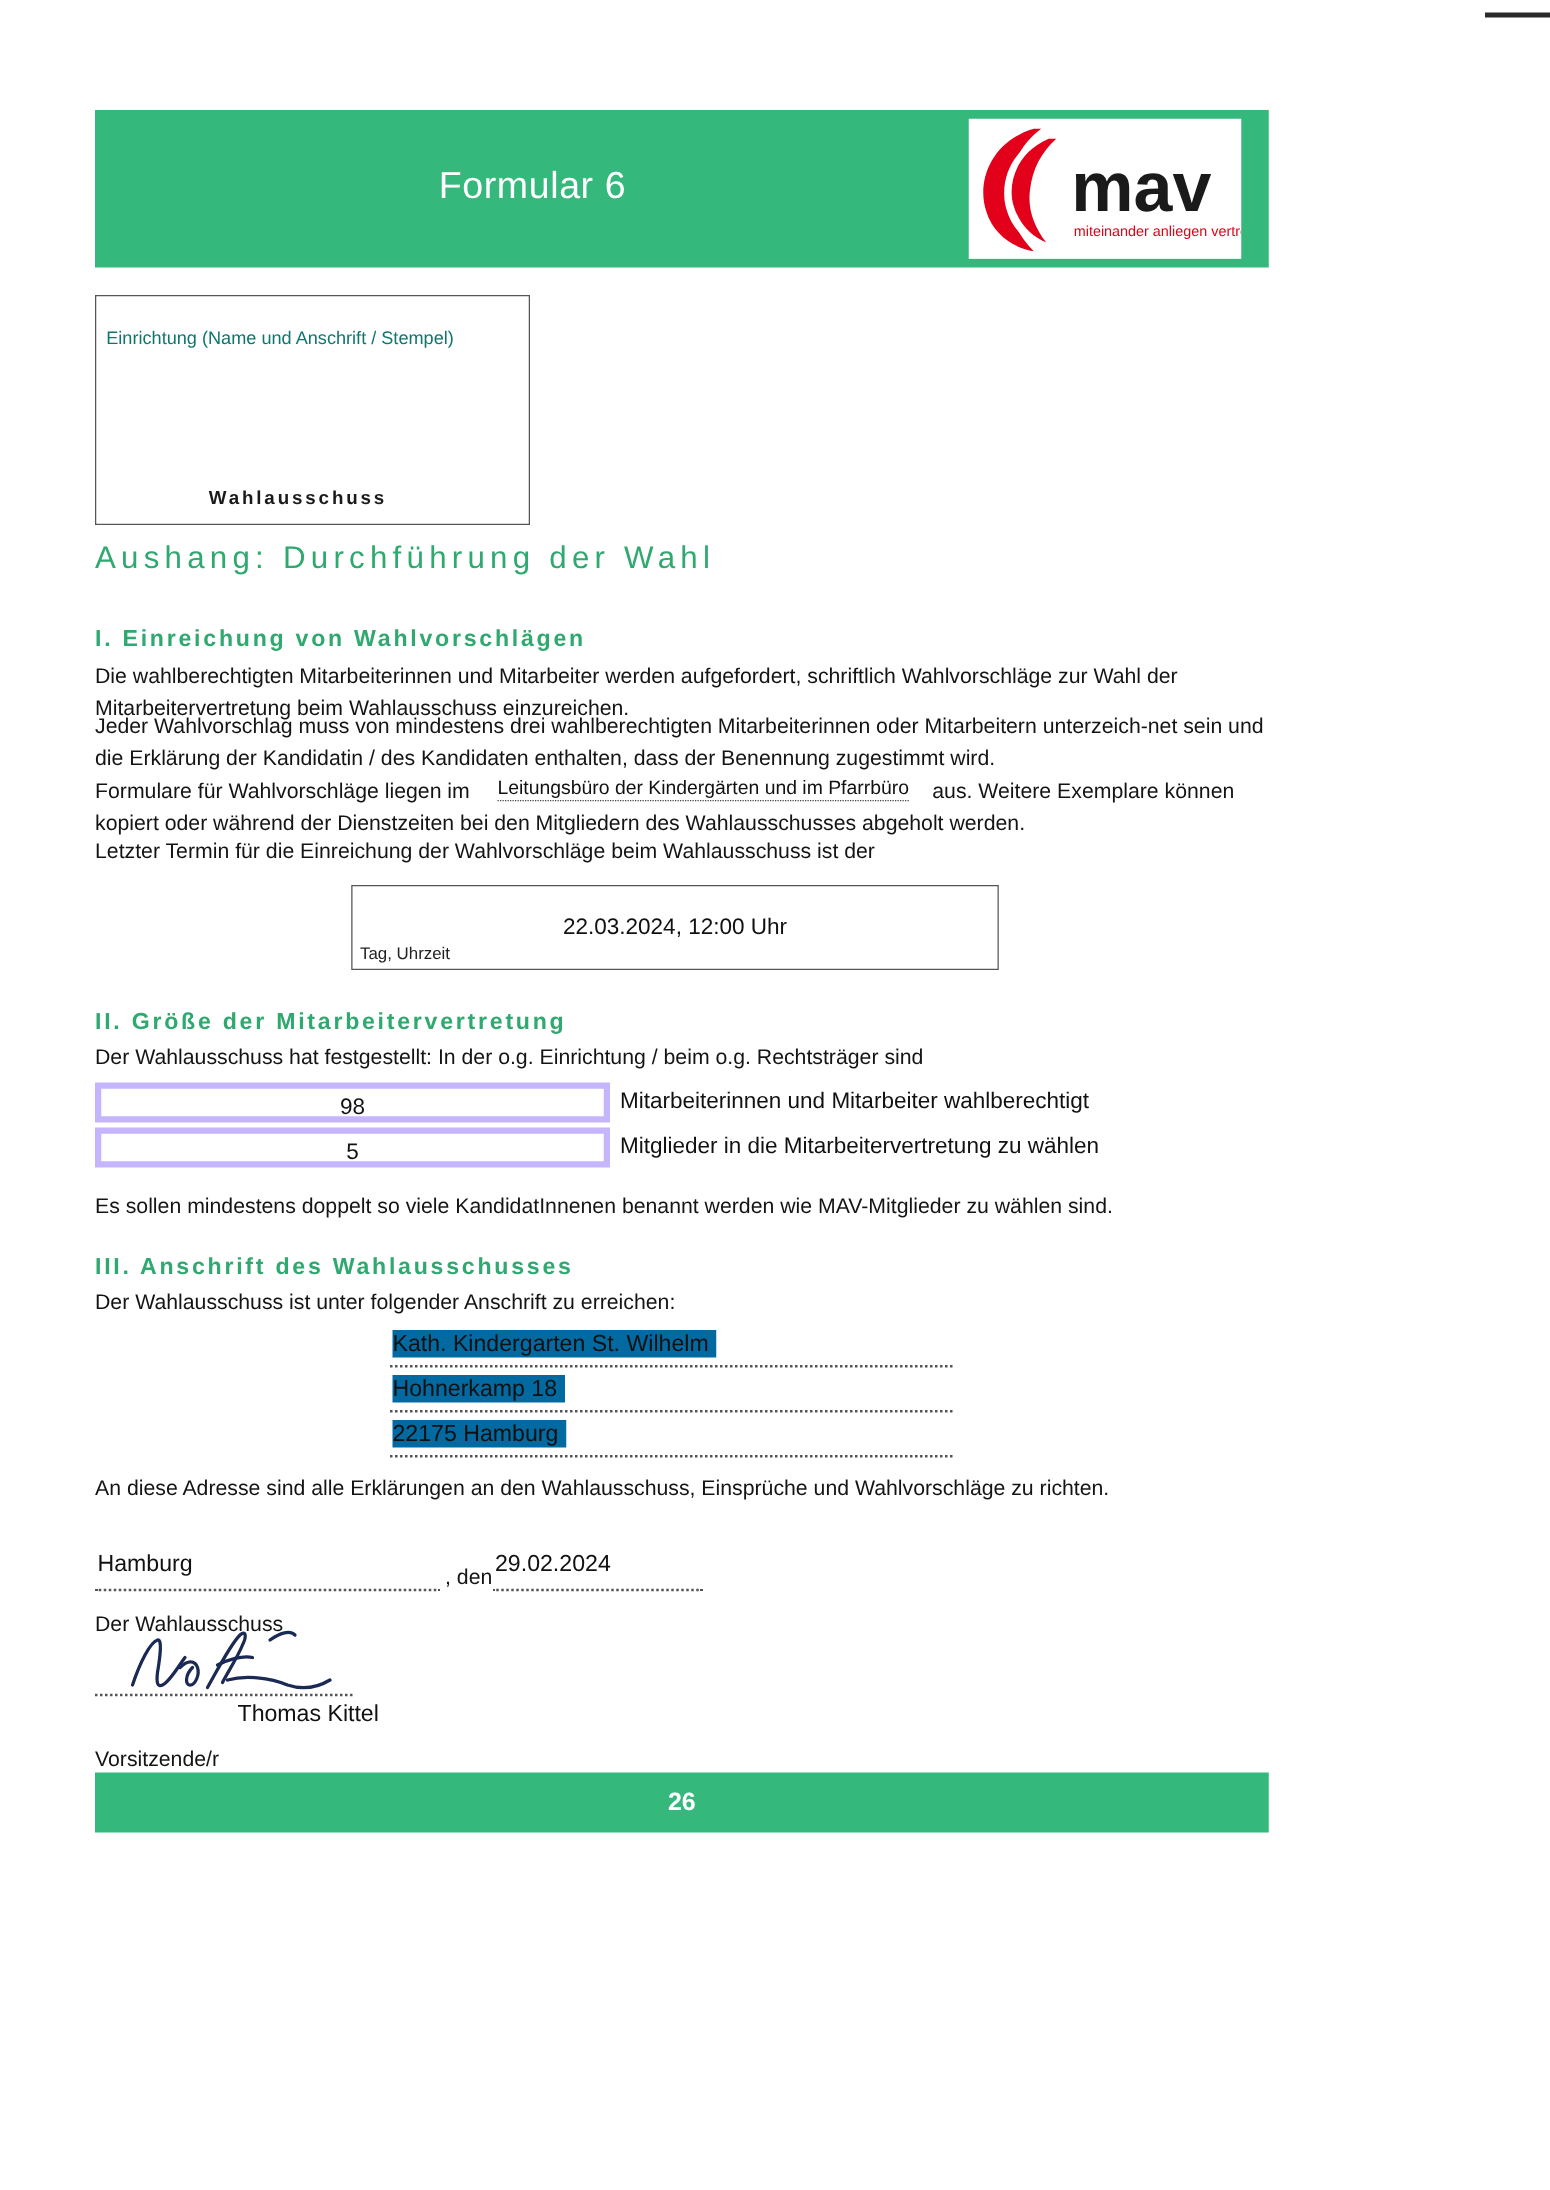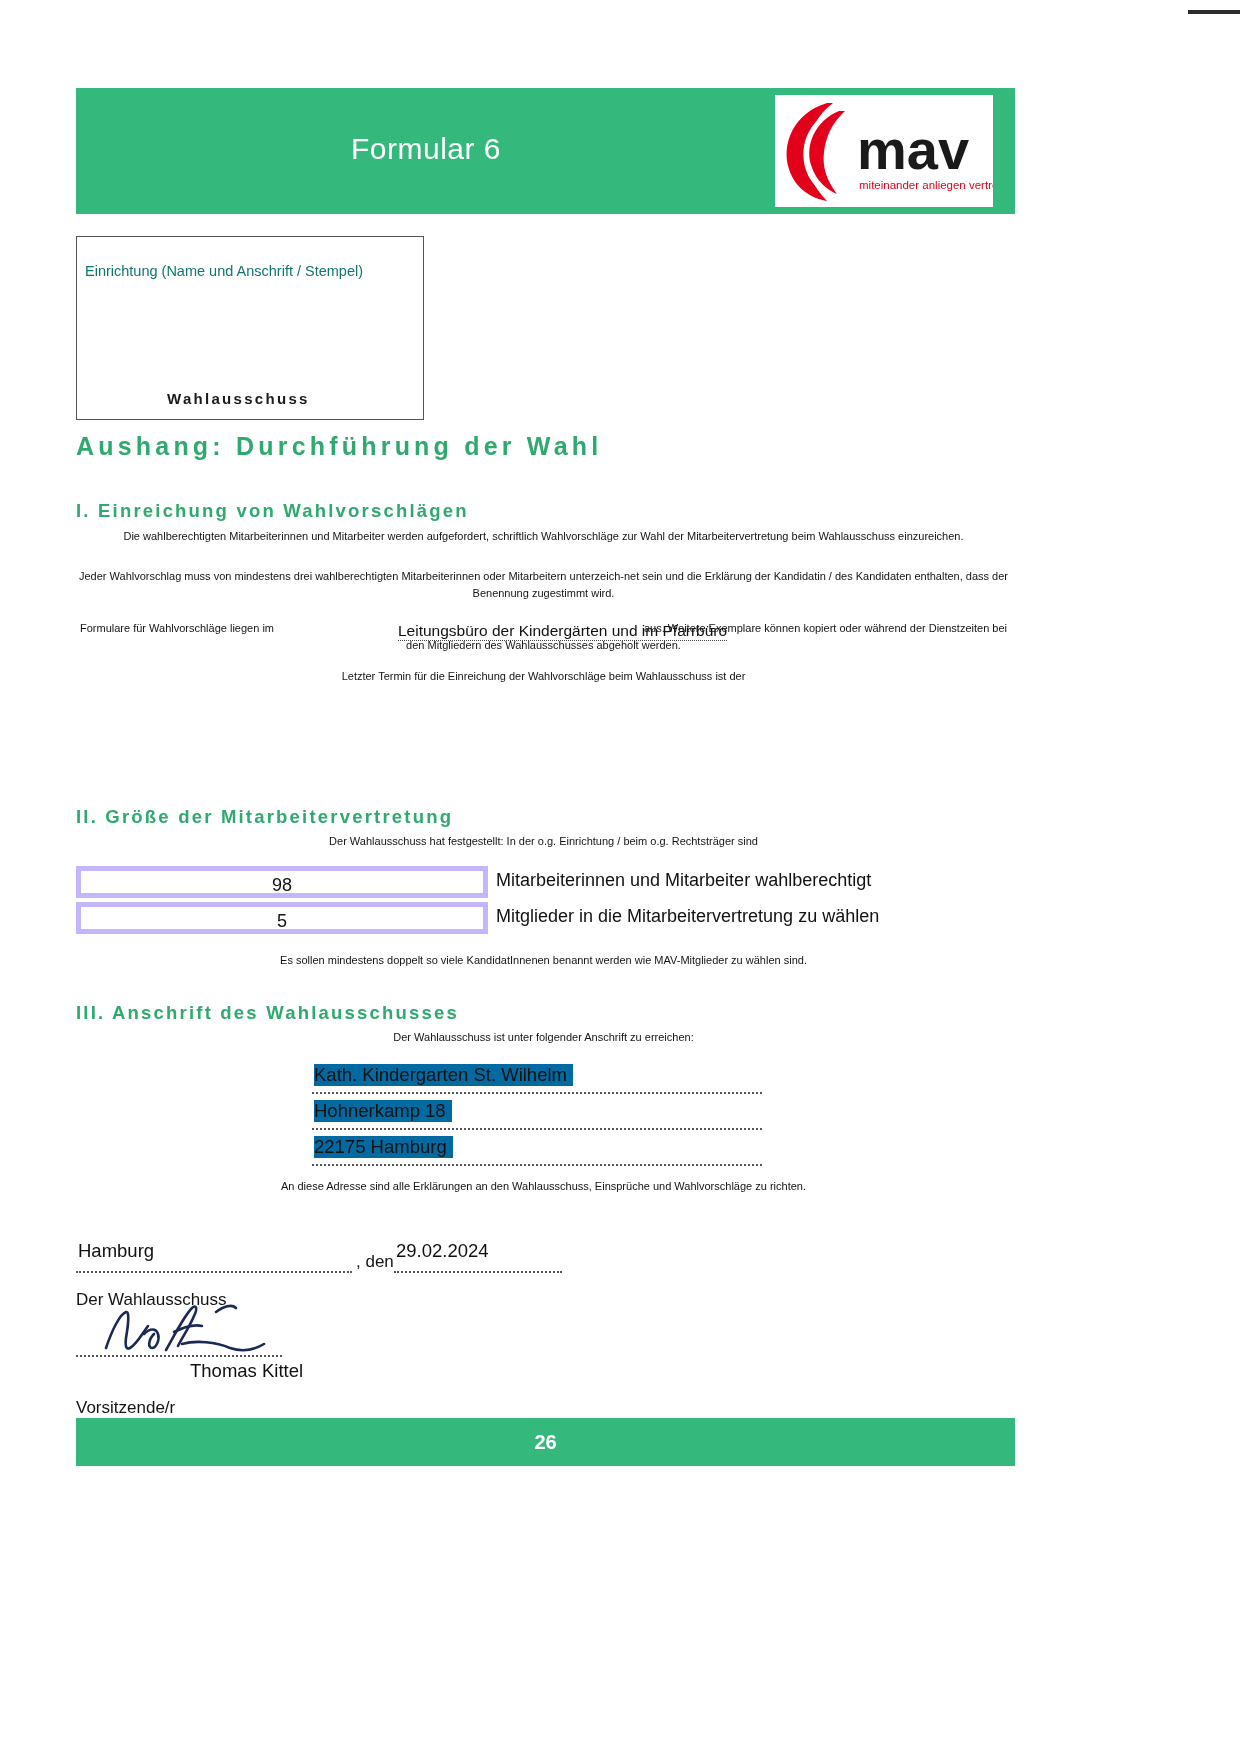--- a/index.html
+++ b/index.html
@@ -96,39 +96,38 @@
     font-weight: bold;
     letter-spacing: 2.3px;
   }
 
   
   .main-title {
     position: absolute;
     left: 76px;
     top: 432px;
     font-size: 25px;
-    font-weight: bold;
+    font-weight: normal;
     letter-spacing: 4.2px;
     color: #2fa96f;
   }
 
   
   .sec-head {
     position: absolute;
     font-size: 18.5px;
     font-weight: bold;
     letter-spacing: 2.2px;
     color: #2fa96f;
   }
   .body-text {
     position: absolute;
-    font-size: 11px;
+    font-size: 17px;
     line-height: 1.52;
     color: #141414;
-    text-align: center;
   }
   .body-text.w {
     width: 935px;
   }
 
   
   .insert-inline {
     position: absolute;
     font-size: 15.5px;
     color: #111;
@@ -275,20 +274,24 @@
 
   <div class="sec-head" style="left:76px; top:500px;">I. Einreichung von Wahlvorschlägen</div>
   <div class="body-text w" style="left:76px; top:528px;">Die wahlberechtigten Mitarbeiterinnen und Mitarbeiter werden aufgefordert, schriftlich Wahlvorschläge zur Wahl der Mitarbeitervertretung beim Wahlausschuss einzureichen.</div>
   <div class="body-text w" style="left:76px; top:620px;">
     <span>Formulare für Wahlvorschläge liegen im</span><span style="display:inline-block;width:370px;"></span><span>aus. Weitere Exemplare können kopiert oder während der Dienstzeiten bei den Mitgliedern des Wahlausschusses abgeholt werden.</span>
   </div>
   <div class="body-text w" style="left:76px; top:568px;">Jeder Wahlvorschlag muss von mindestens drei wahlberechtigten Mitarbeiterinnen oder Mitarbeitern unterzeich-net sein und die Erklärung der Kandidatin / des Kandidaten enthalten, dass der Benennung zugestimmt wird.</div>
   <div class="insert-inline" style="left:398px; top:622px;">Leitungsbüro der Kindergärten und im Pfarrbüro</div>
   <div class="body-text w" style="left:76px; top:668px;">Letzter Termin für die Einreichung der Wahlvorschläge beim Wahlausschuss ist der</div>
 
+  <div class="date-box">
+    <div class="val">22.03.2024, 12:00 Uhr</div>
+    <div class="sub">Tag, Uhrzeit</div>
+  </div>
 
   <div class="sec-head" style="left:76px; top:806px;">II. Größe der Mitarbeitervertretung</div>
   <div class="body-text w" style="left:76px; top:833px;">Der Wahlausschuss hat festgestellt: In der o.g. Einrichtung / beim o.g. Rechtsträger sind</div>
 
   <div class="count-box" style="top:866px;">
     <div class="num">98</div>
   </div>
   <div class="count-text" style="top:870px;">Mitarbeiterinnen und Mitarbeiter wahlberechtigt</div>
 
   <div class="count-box" style="top:902px;">

